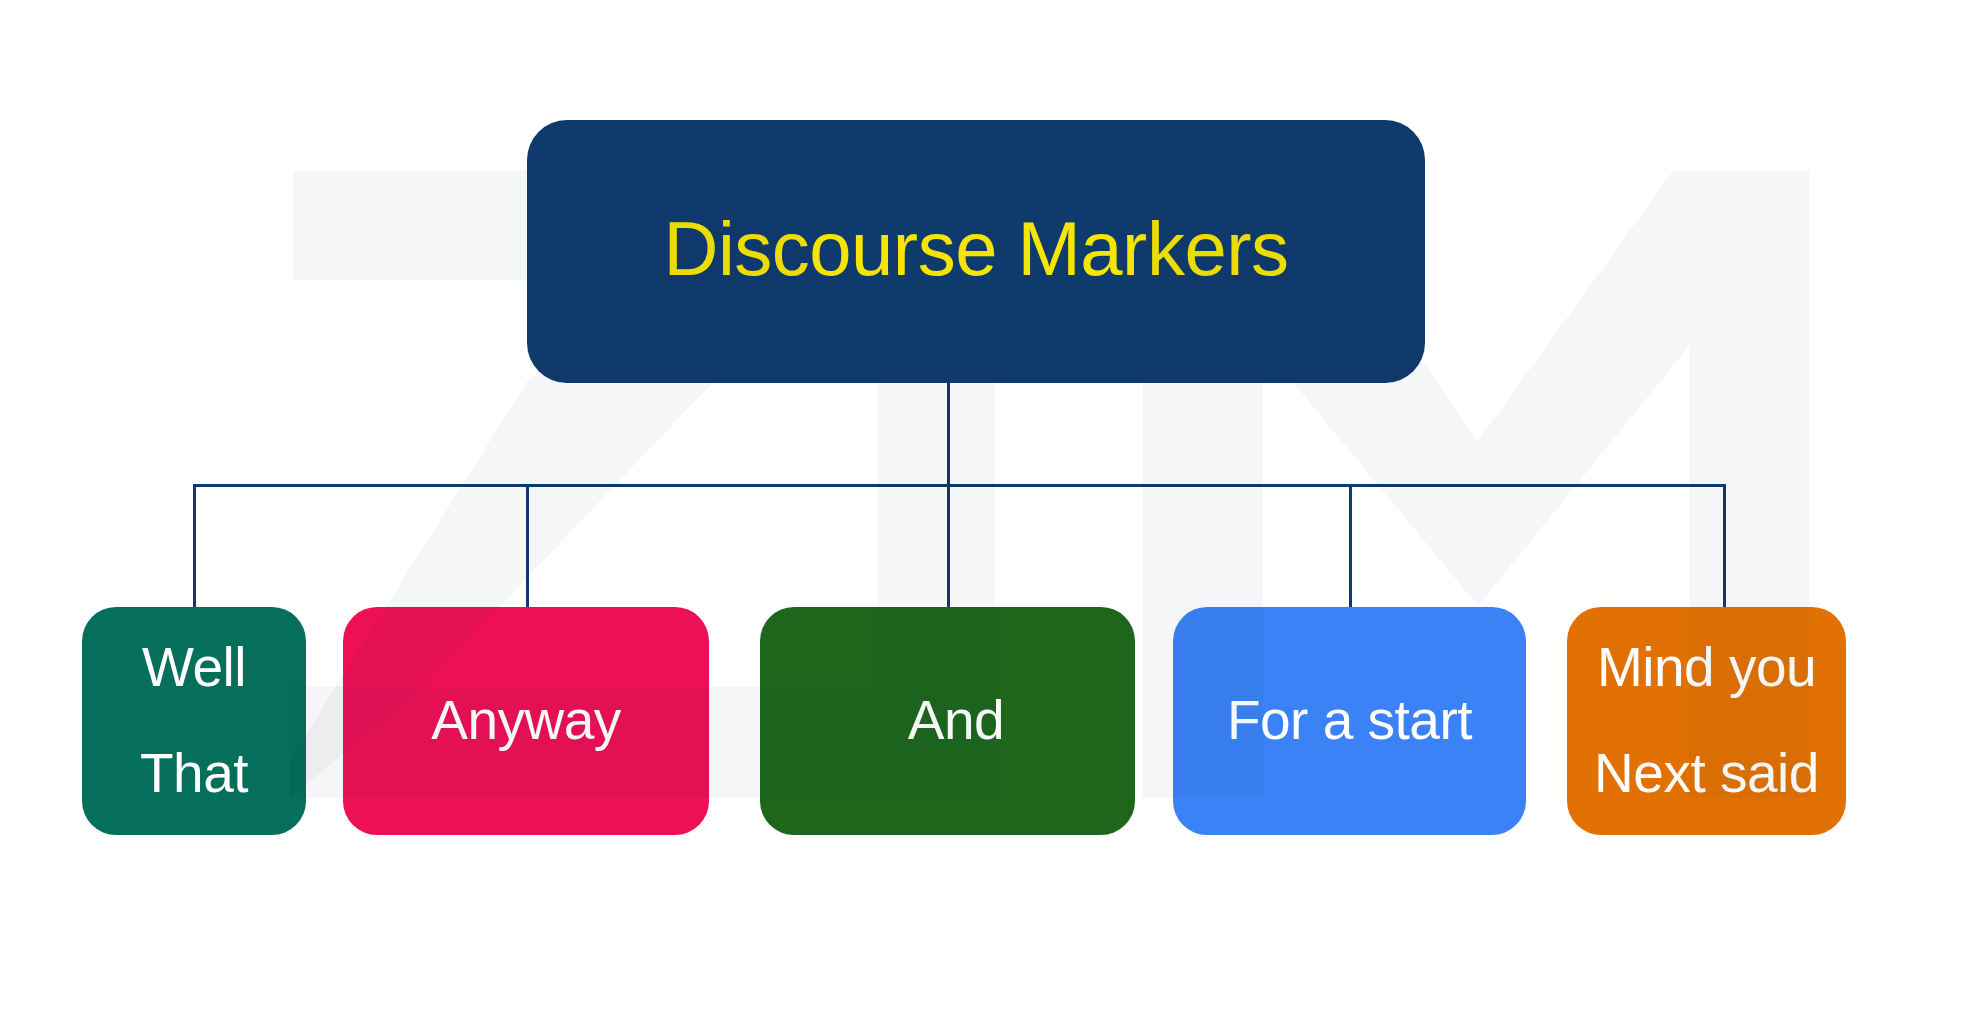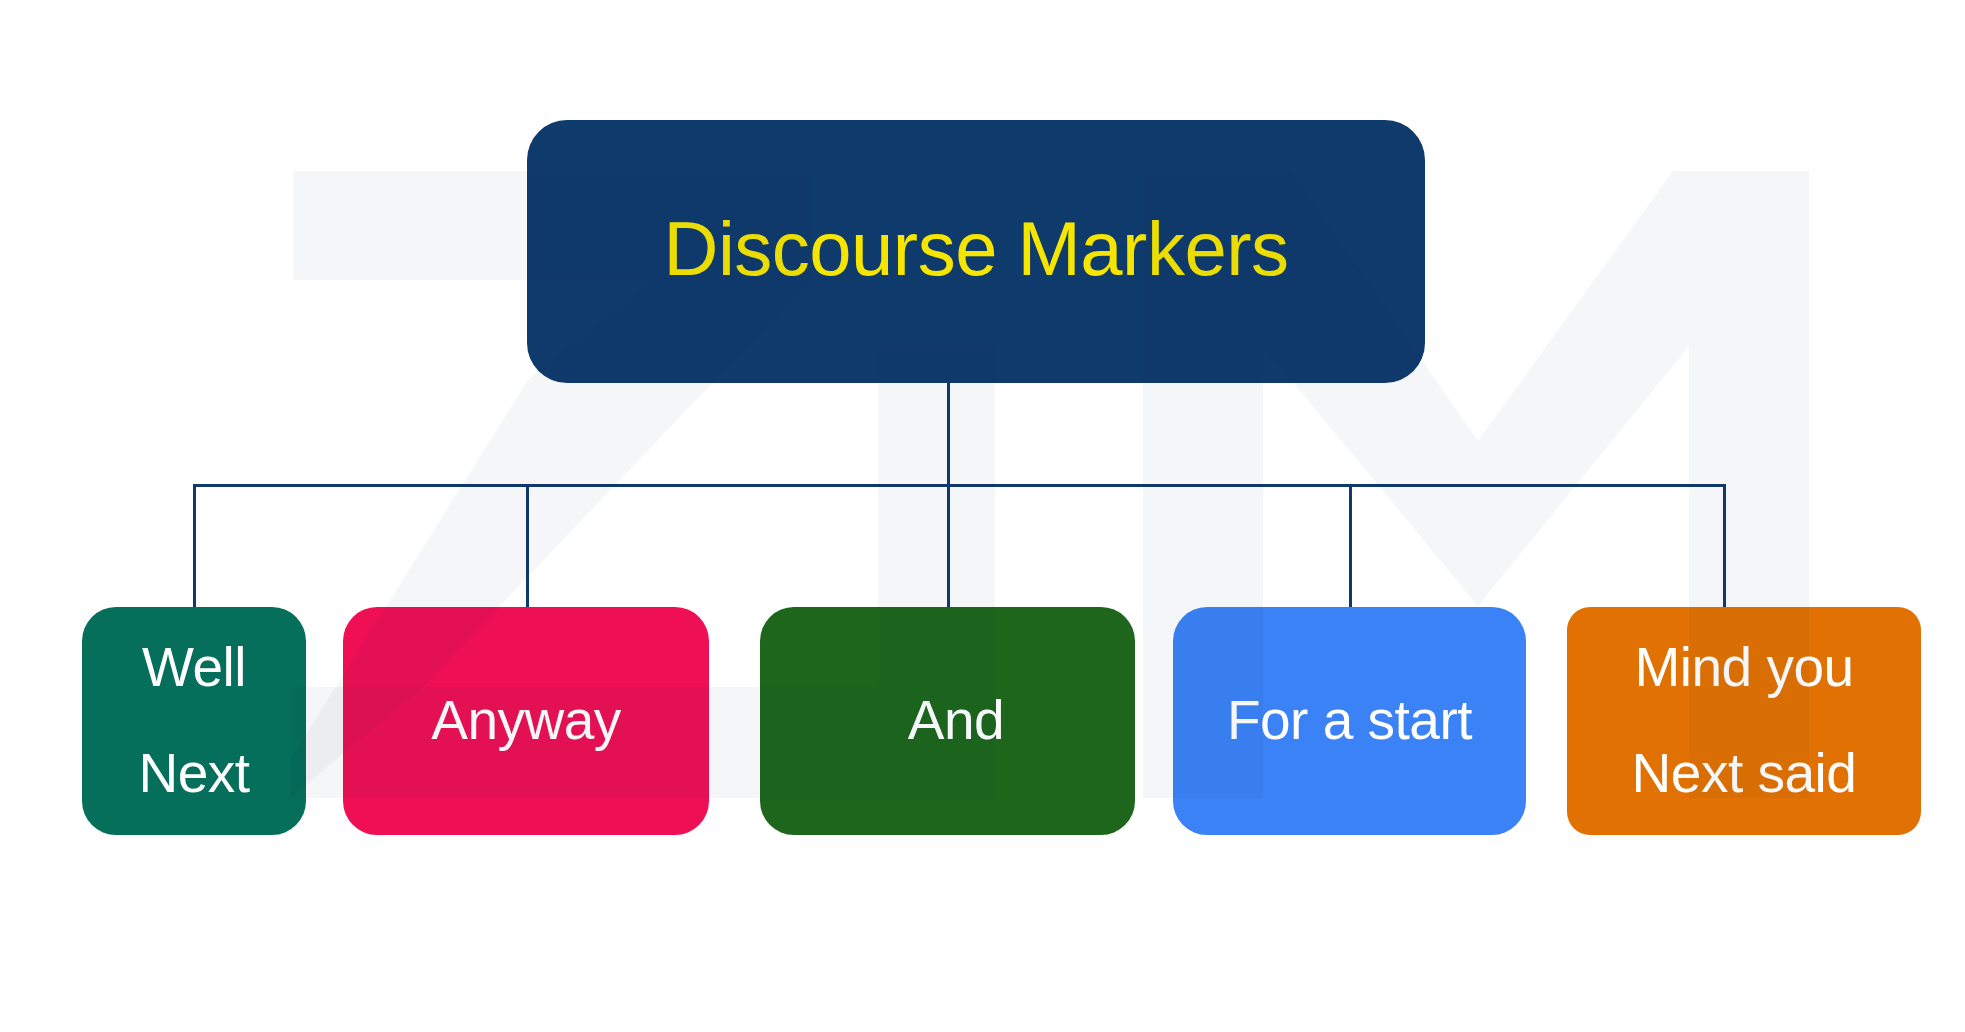--- a/index.html
+++ b/index.html
@@ -42,32 +42,32 @@
 <div class="abs vline" style="left:947px; top:485px; height:123px;"></div>
 <div class="abs vline" style="left:1349px; top:485px; height:123px;"></div>
 <div class="abs vline" style="left:1723px; top:485px; height:123px;"></div>
 
 <div class="abs root-box">
   <div class="root-line">Discourse Markers</div>
 </div>
 
 <div class="abs child" style="left:82px; width:224px; background:#056F5B;">
   <div class="child-line">Well</div>
-  <div class="child-line">Next</div>
+  <div class="child-line">That</div>
 </div>
 <div class="abs child" style="left:343px; width:366px; background:#EE0F55;gap:18px;">
   <div class="child-line">Anyway</div>
 </div>
 <div class="abs child" style="left:760px; width:375px; background:#1D661C;padding-left:17px;">
   <div class="child-line">And</div>
 </div>
 <div class="abs child" style="left:1173px; width:353px; background:#3b82f6;">
   <div class="child-line">For a start</div>
 </div>
-<div class="abs child" style="left:1567px; width:354px; background:#E17102;border-radius:23px;">
+<div class="abs child" style="left:1567px; width:279px; background:#E17102;">
   <div class="child-line">Mind you</div>
   <div class="child-line">Next said</div>
 </div>
 
 <svg class="abs watermark" viewBox="0 0 1965 1032" xmlns="http://www.w3.org/2000/svg">
   <g fill="rgba(20,40,80,0.045)">
 
     <polygon points="293,171 810,171 810,280 293,280"></polygon>
 
     <polygon points="655,280 810,280 423,687 290,798 290,760 528,380"></polygon>

